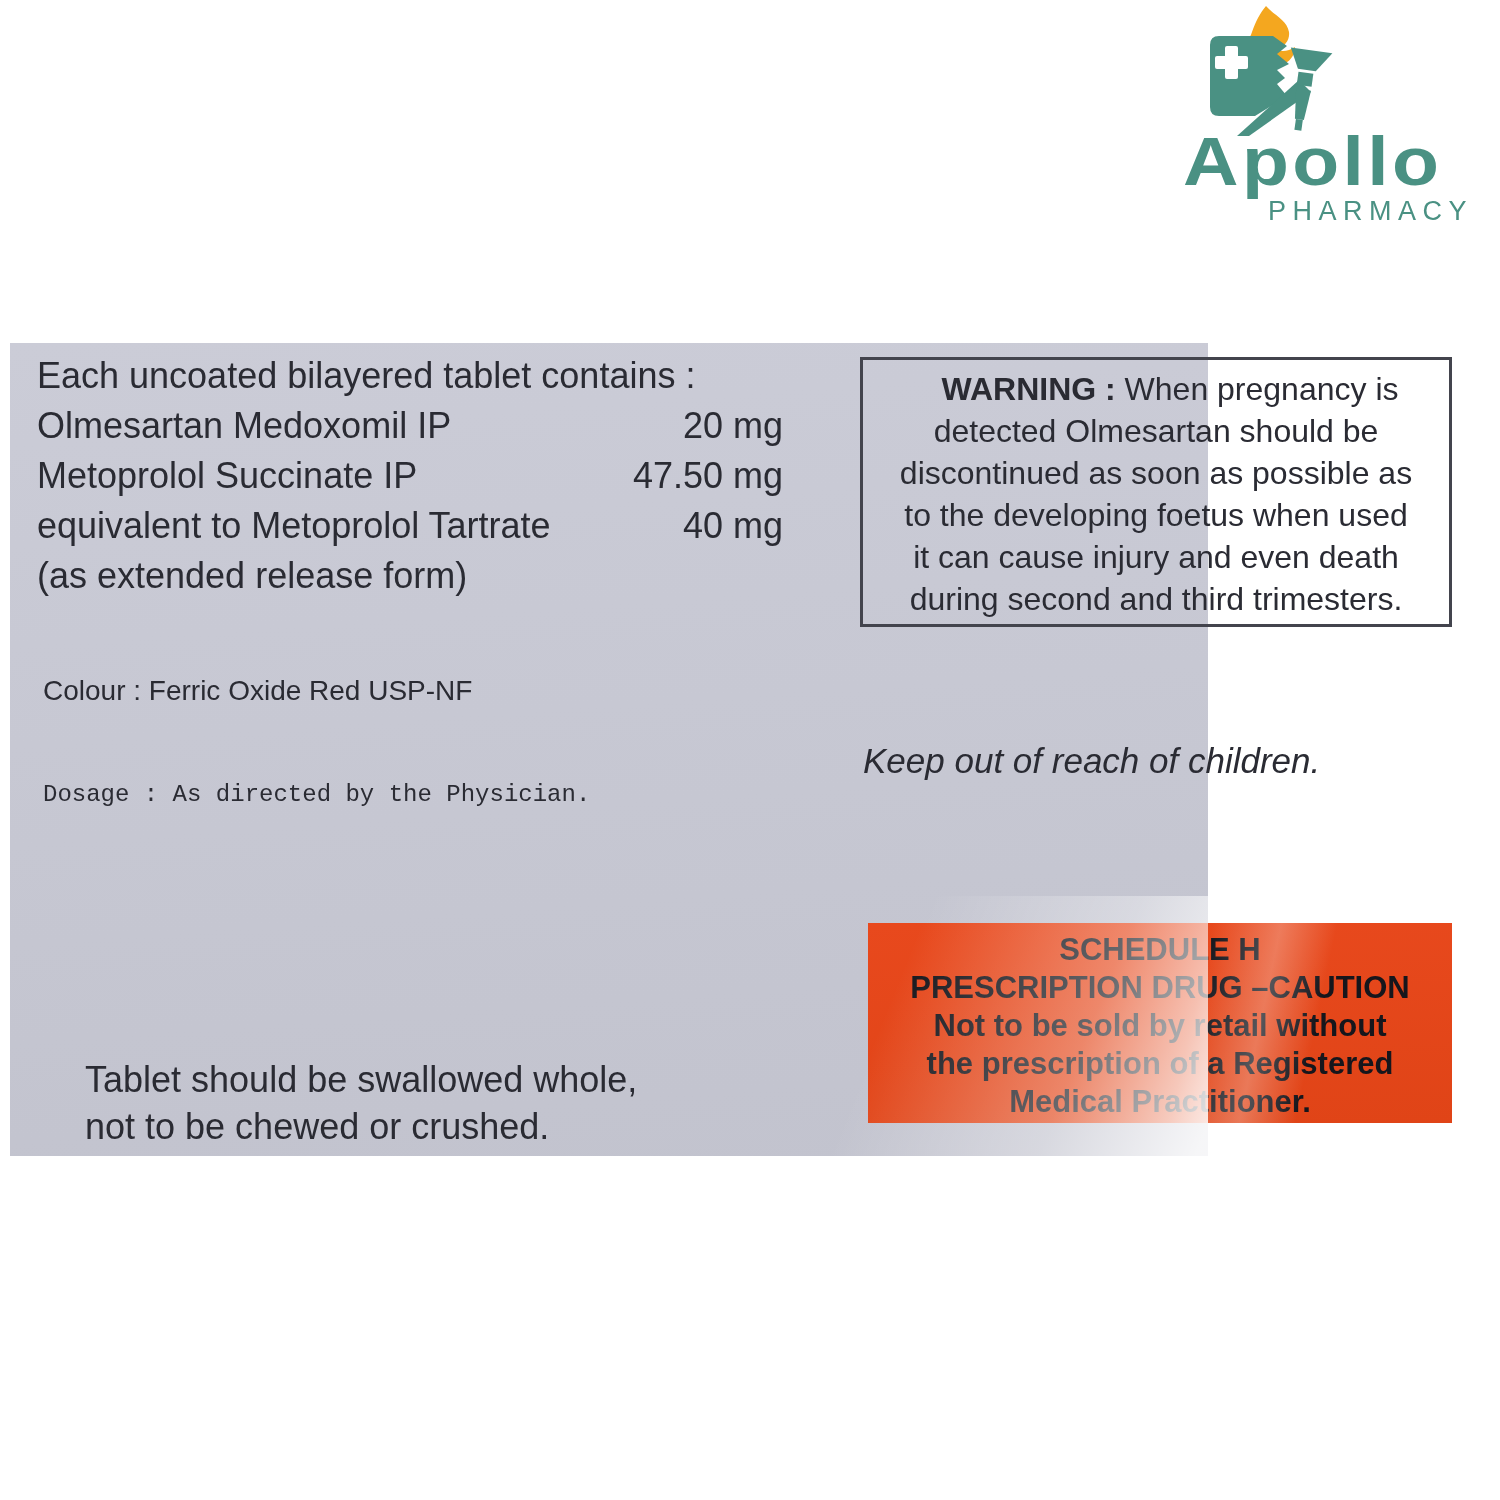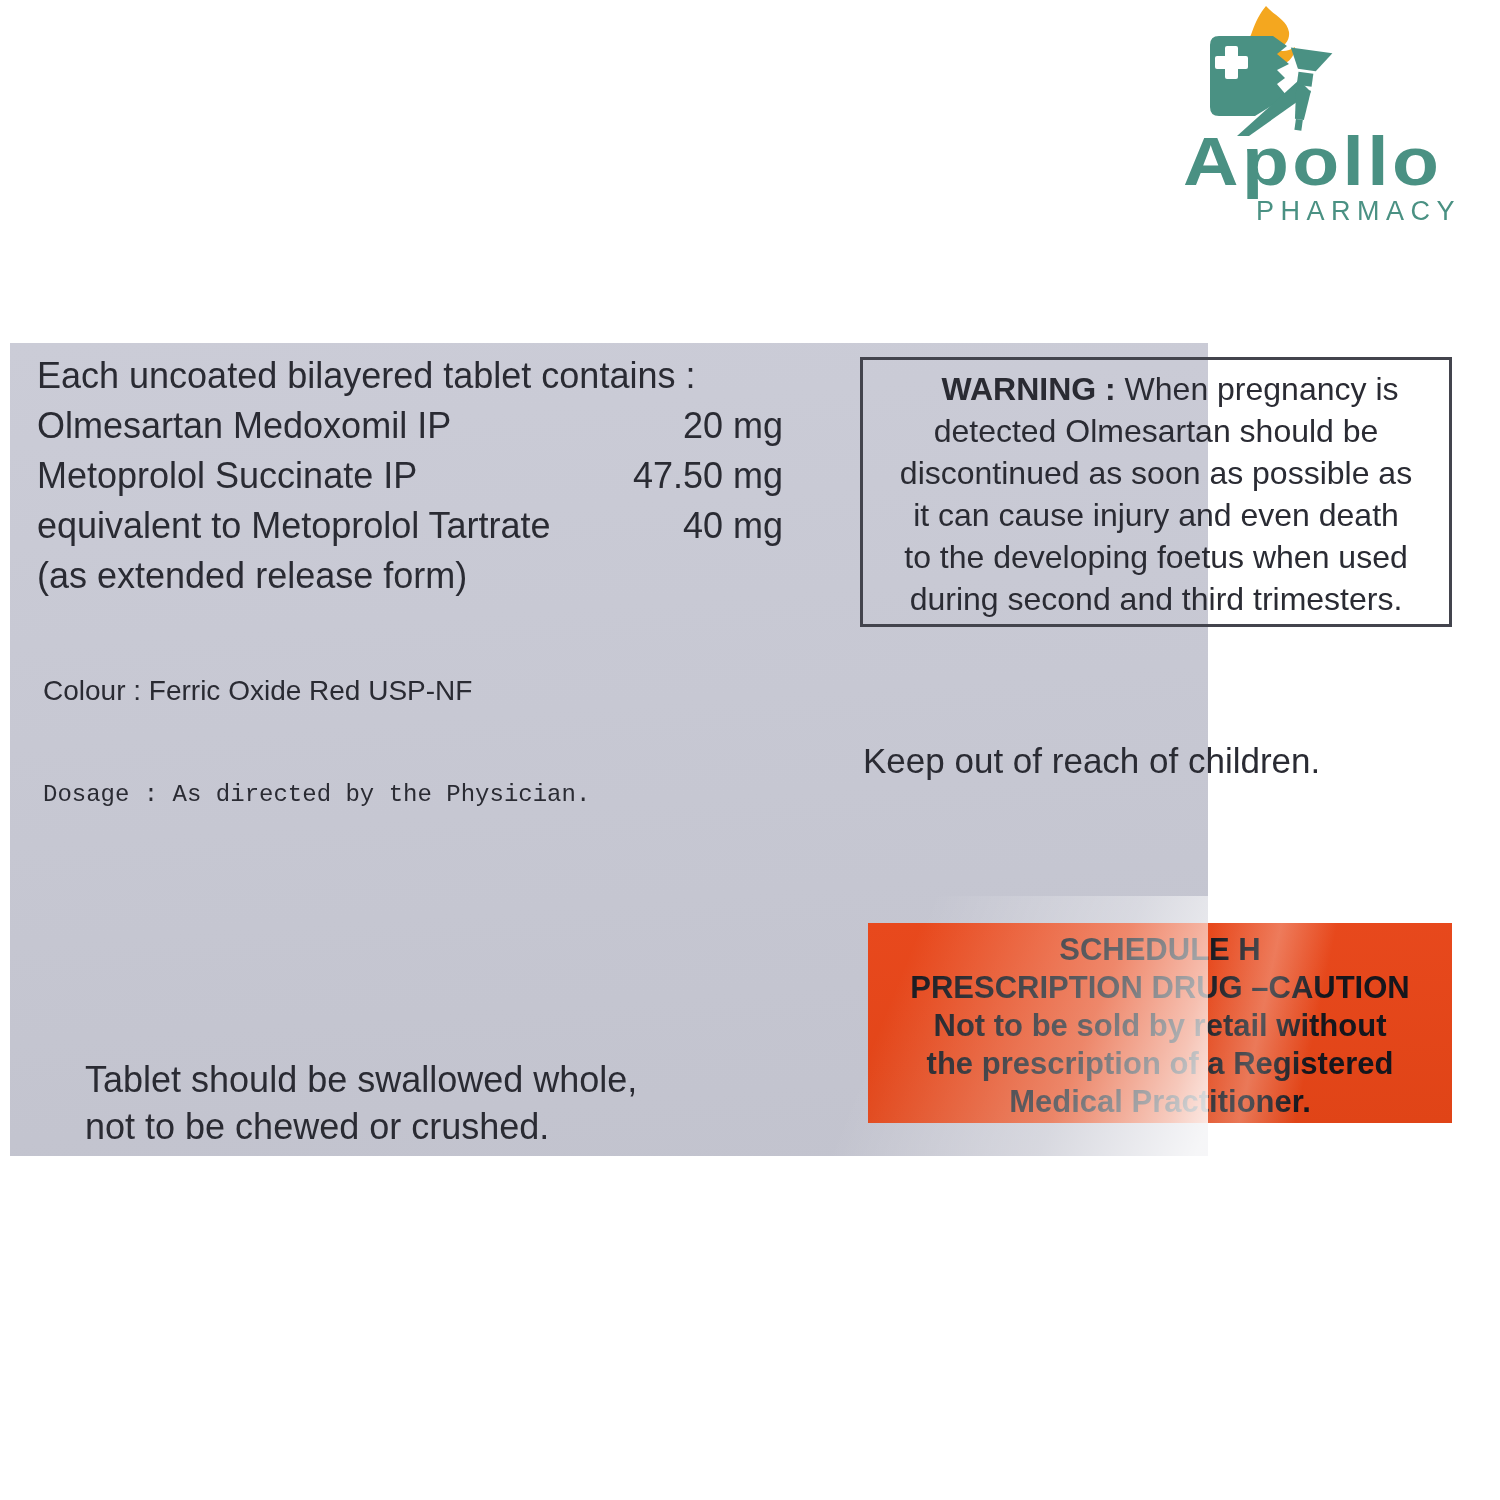--- a/index.html
+++ b/index.html
@@ -14,21 +14,21 @@
   .logo-icon{position:absolute;left:23px;top:6px;width:132px;height:130px;}
   .teal{fill:var(--brand_teal,#4a9183);}
   .flame{fill:var(--flame_orange,#f4a71f);}
   .wordmark{
     position:absolute;left:3px;top:122px;
     font-size:68px;font-weight:bold;letter-spacing:3px;
     color:var(--brand_teal,#4a9183);
     transform:scaleX(1.13);transform-origin:left top;white-space:nowrap;
   }
   .brand-subtitle{
-    position:absolute;left:76px;top:196px;
+    position:absolute;left:88px;top:196px;
     font-size:27px;letter-spacing:6.5px;
     color:var(--brand_teal,#4a9183);white-space:nowrap;
   }
   
   .carton{
     position:absolute;left:10px;top:343px;width:1198px;height:813px;
     background:linear-gradient(176deg,#cbccd7 0%,var(--carton_gray,#c7c8d3) 45%,#c2c3ce 100%);
     color:var(--ink,#2a2b33);
   }
   .carton .glare{
@@ -40,21 +40,21 @@
   .comp{position:absolute;left:27px;top:8px;width:746px;font-size:36px;line-height:50px;}
   .comp-row{display:flex;justify-content:space-between;}
   
   .warn{
     position:absolute;left:850px;top:14px;width:592px;height:270px;box-sizing:border-box;
     border:3px solid #43444d;padding-top:8px;
     font-size:32px;line-height:42px;text-align:center;
   }
   .wb{font-weight:bold;margin-left:28px;}
   .colour{left:33px;top:332px;font-size:28px;}
-  .keep{left:853px;top:398px;font-size:35px;}
+  .keep{left:853px;top:398px;font-size:35px;font-style:italic;}
   .dosage{left:33px;top:438px;font-size:24px;font-family:Liberation Mono, monospace;}
   .store{position:absolute;left:43px;top:552px;font-size:36px;line-height:48px;white-space:nowrap;}
   .swallow{position:absolute;left:49px;top:713px;font-size:36px;line-height:47px;white-space:nowrap;margin-left:26px;}
   
   .sched{
     position:absolute;left:858px;top:580px;width:584px;height:200px;box-sizing:border-box;
     background:linear-gradient(178deg,var(--schedule_red,#e8491d) 0%,#e04417 100%);
     color:#16161c;font-weight:bold;font-size:31px;line-height:38px;
     text-align:center;padding-top:8px;
   }
@@ -110,22 +110,22 @@
       <div>(as extended release form)</div>
     </div>
 
     <div class="warn">
       <div>
         <span class="wb">WARNING :</span>
         <span>When pregnancy is</span>
       </div>
       <div>detected Olmesartan should be</div>
       <div>discontinued as soon as possible as</div>
+      <div>to the developing foetus when used</div>
       <div>it can cause injury and even death</div>
-      <div>to the developing foetus when used</div>
       <div>during second and third trimesters.</div>
     </div>
 
     <div class="line colour">Colour : Ferric Oxide Red USP-NF</div>
 
     <div class="line keep">Keep out of reach of children.</div>
 
     <div class="line dosage">Dosage : As directed by the Physician.</div>
 
 

